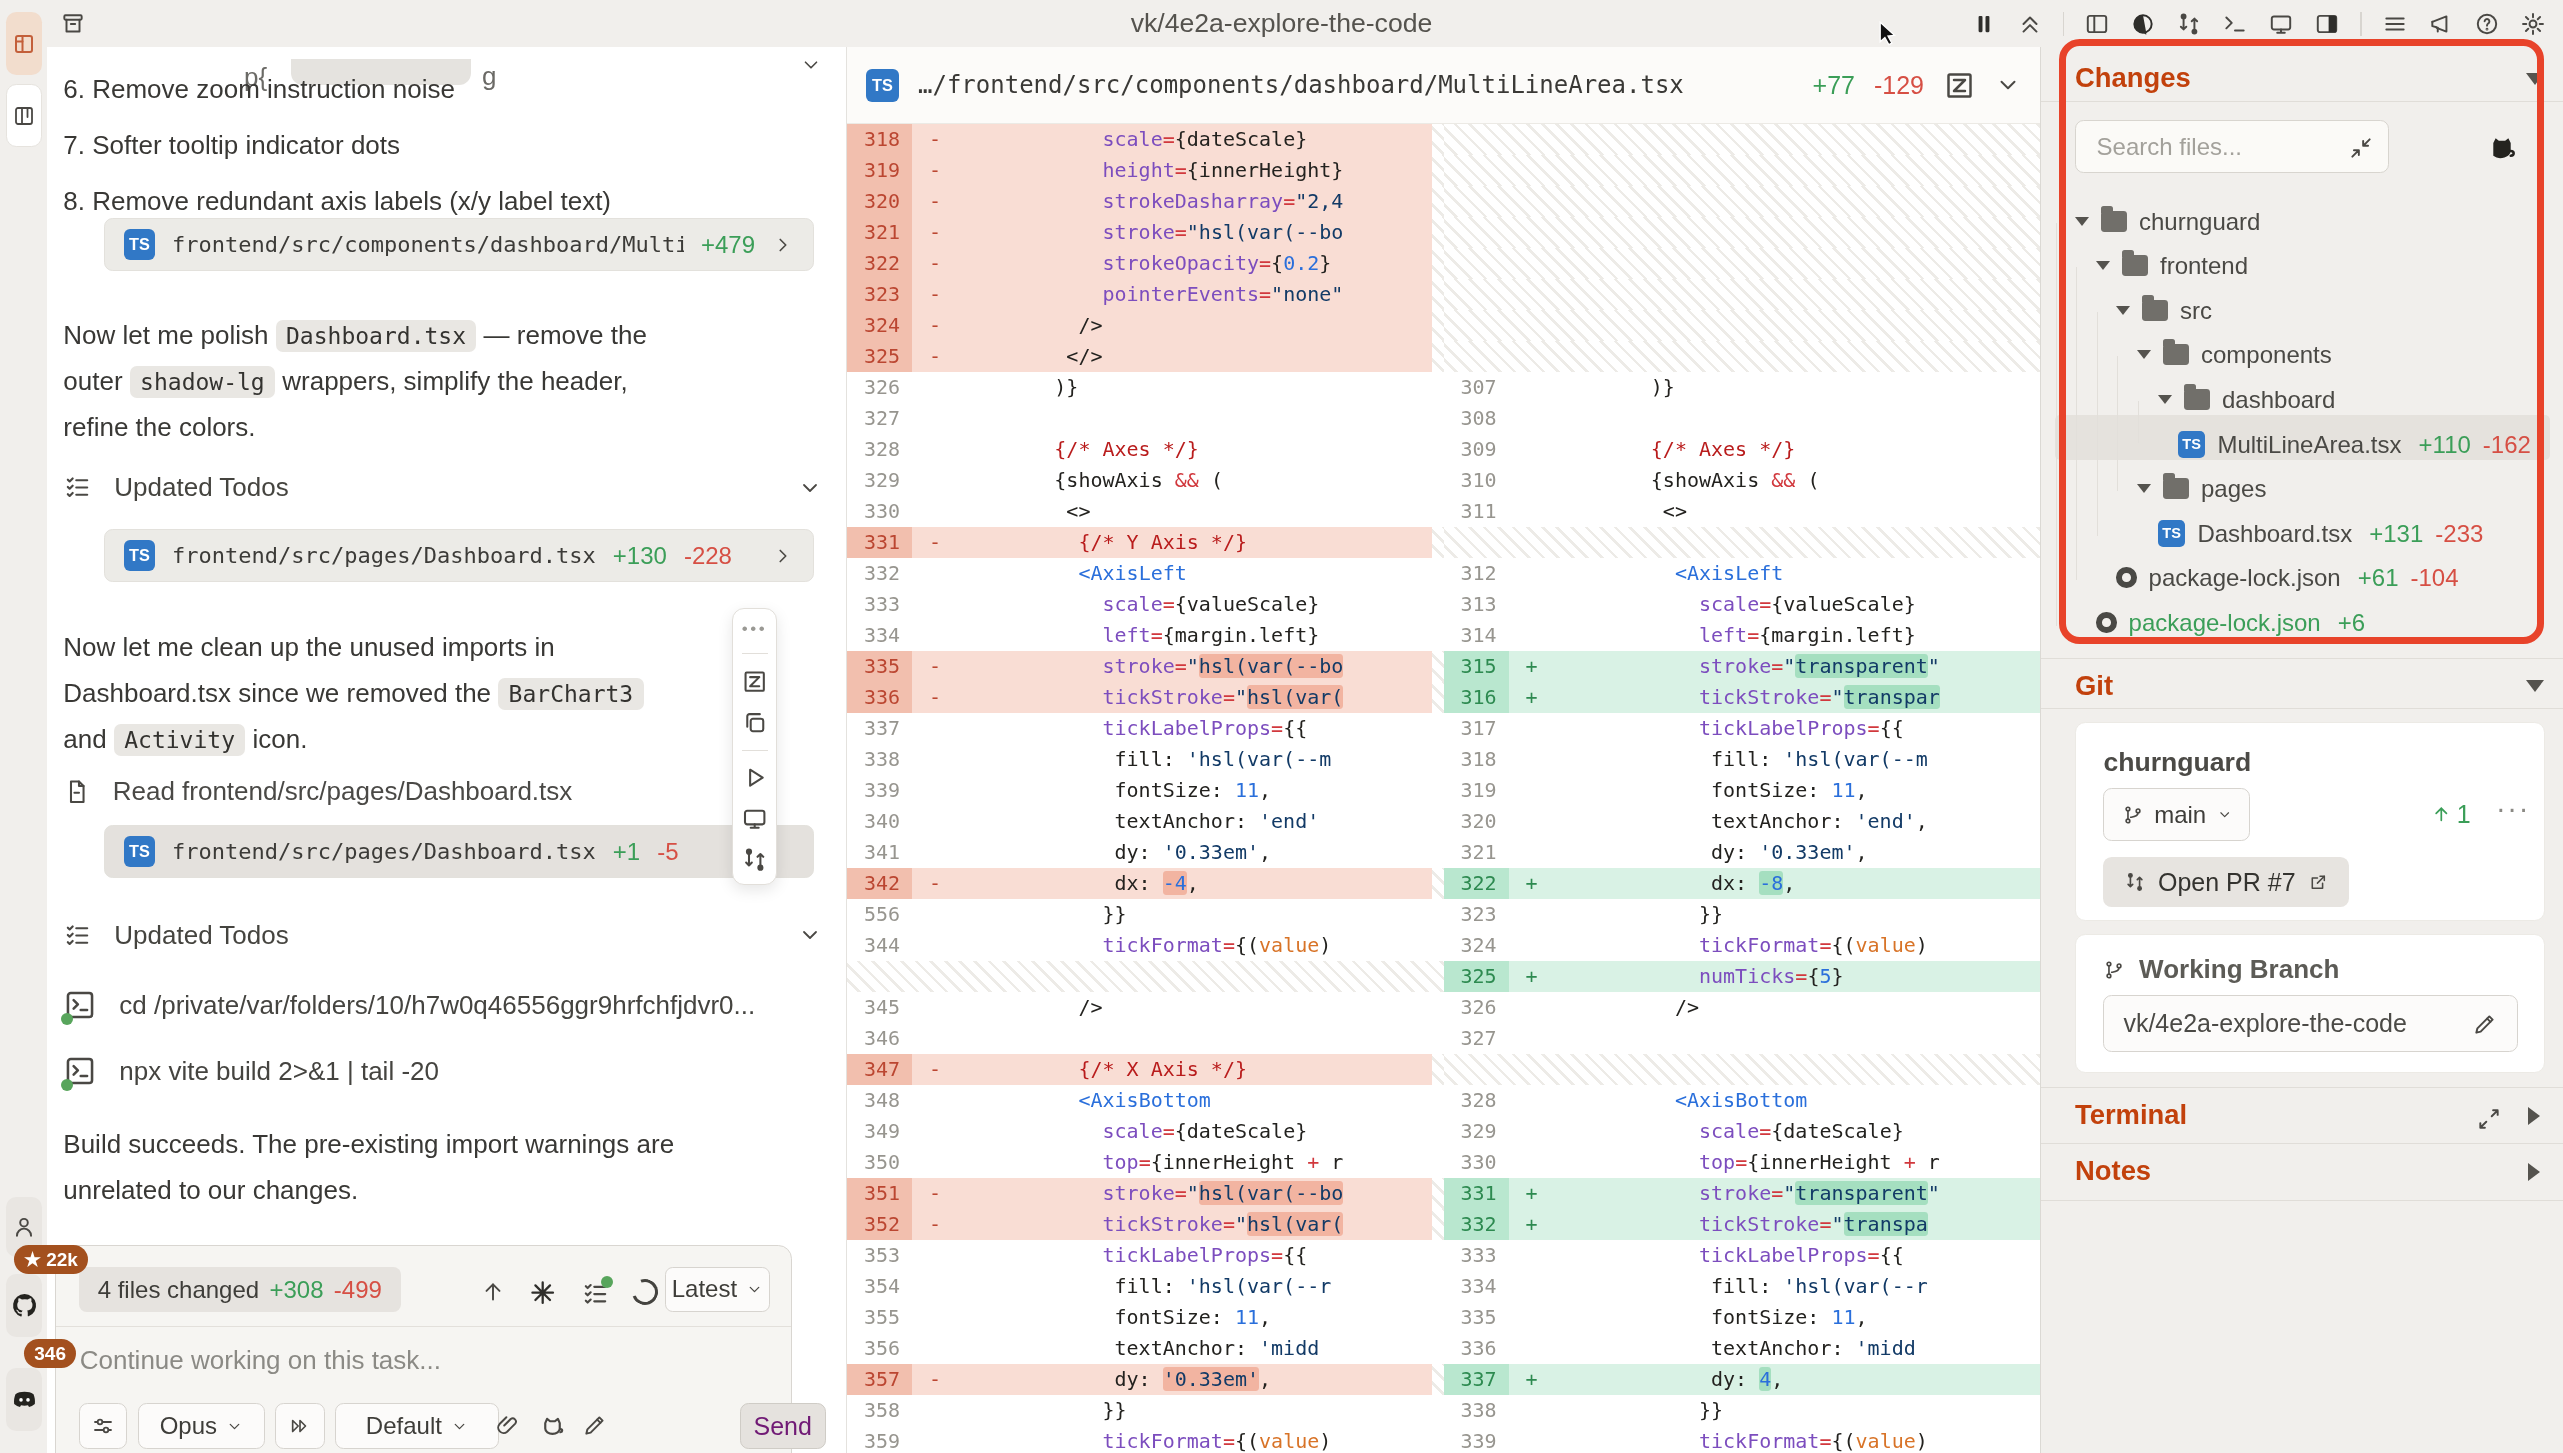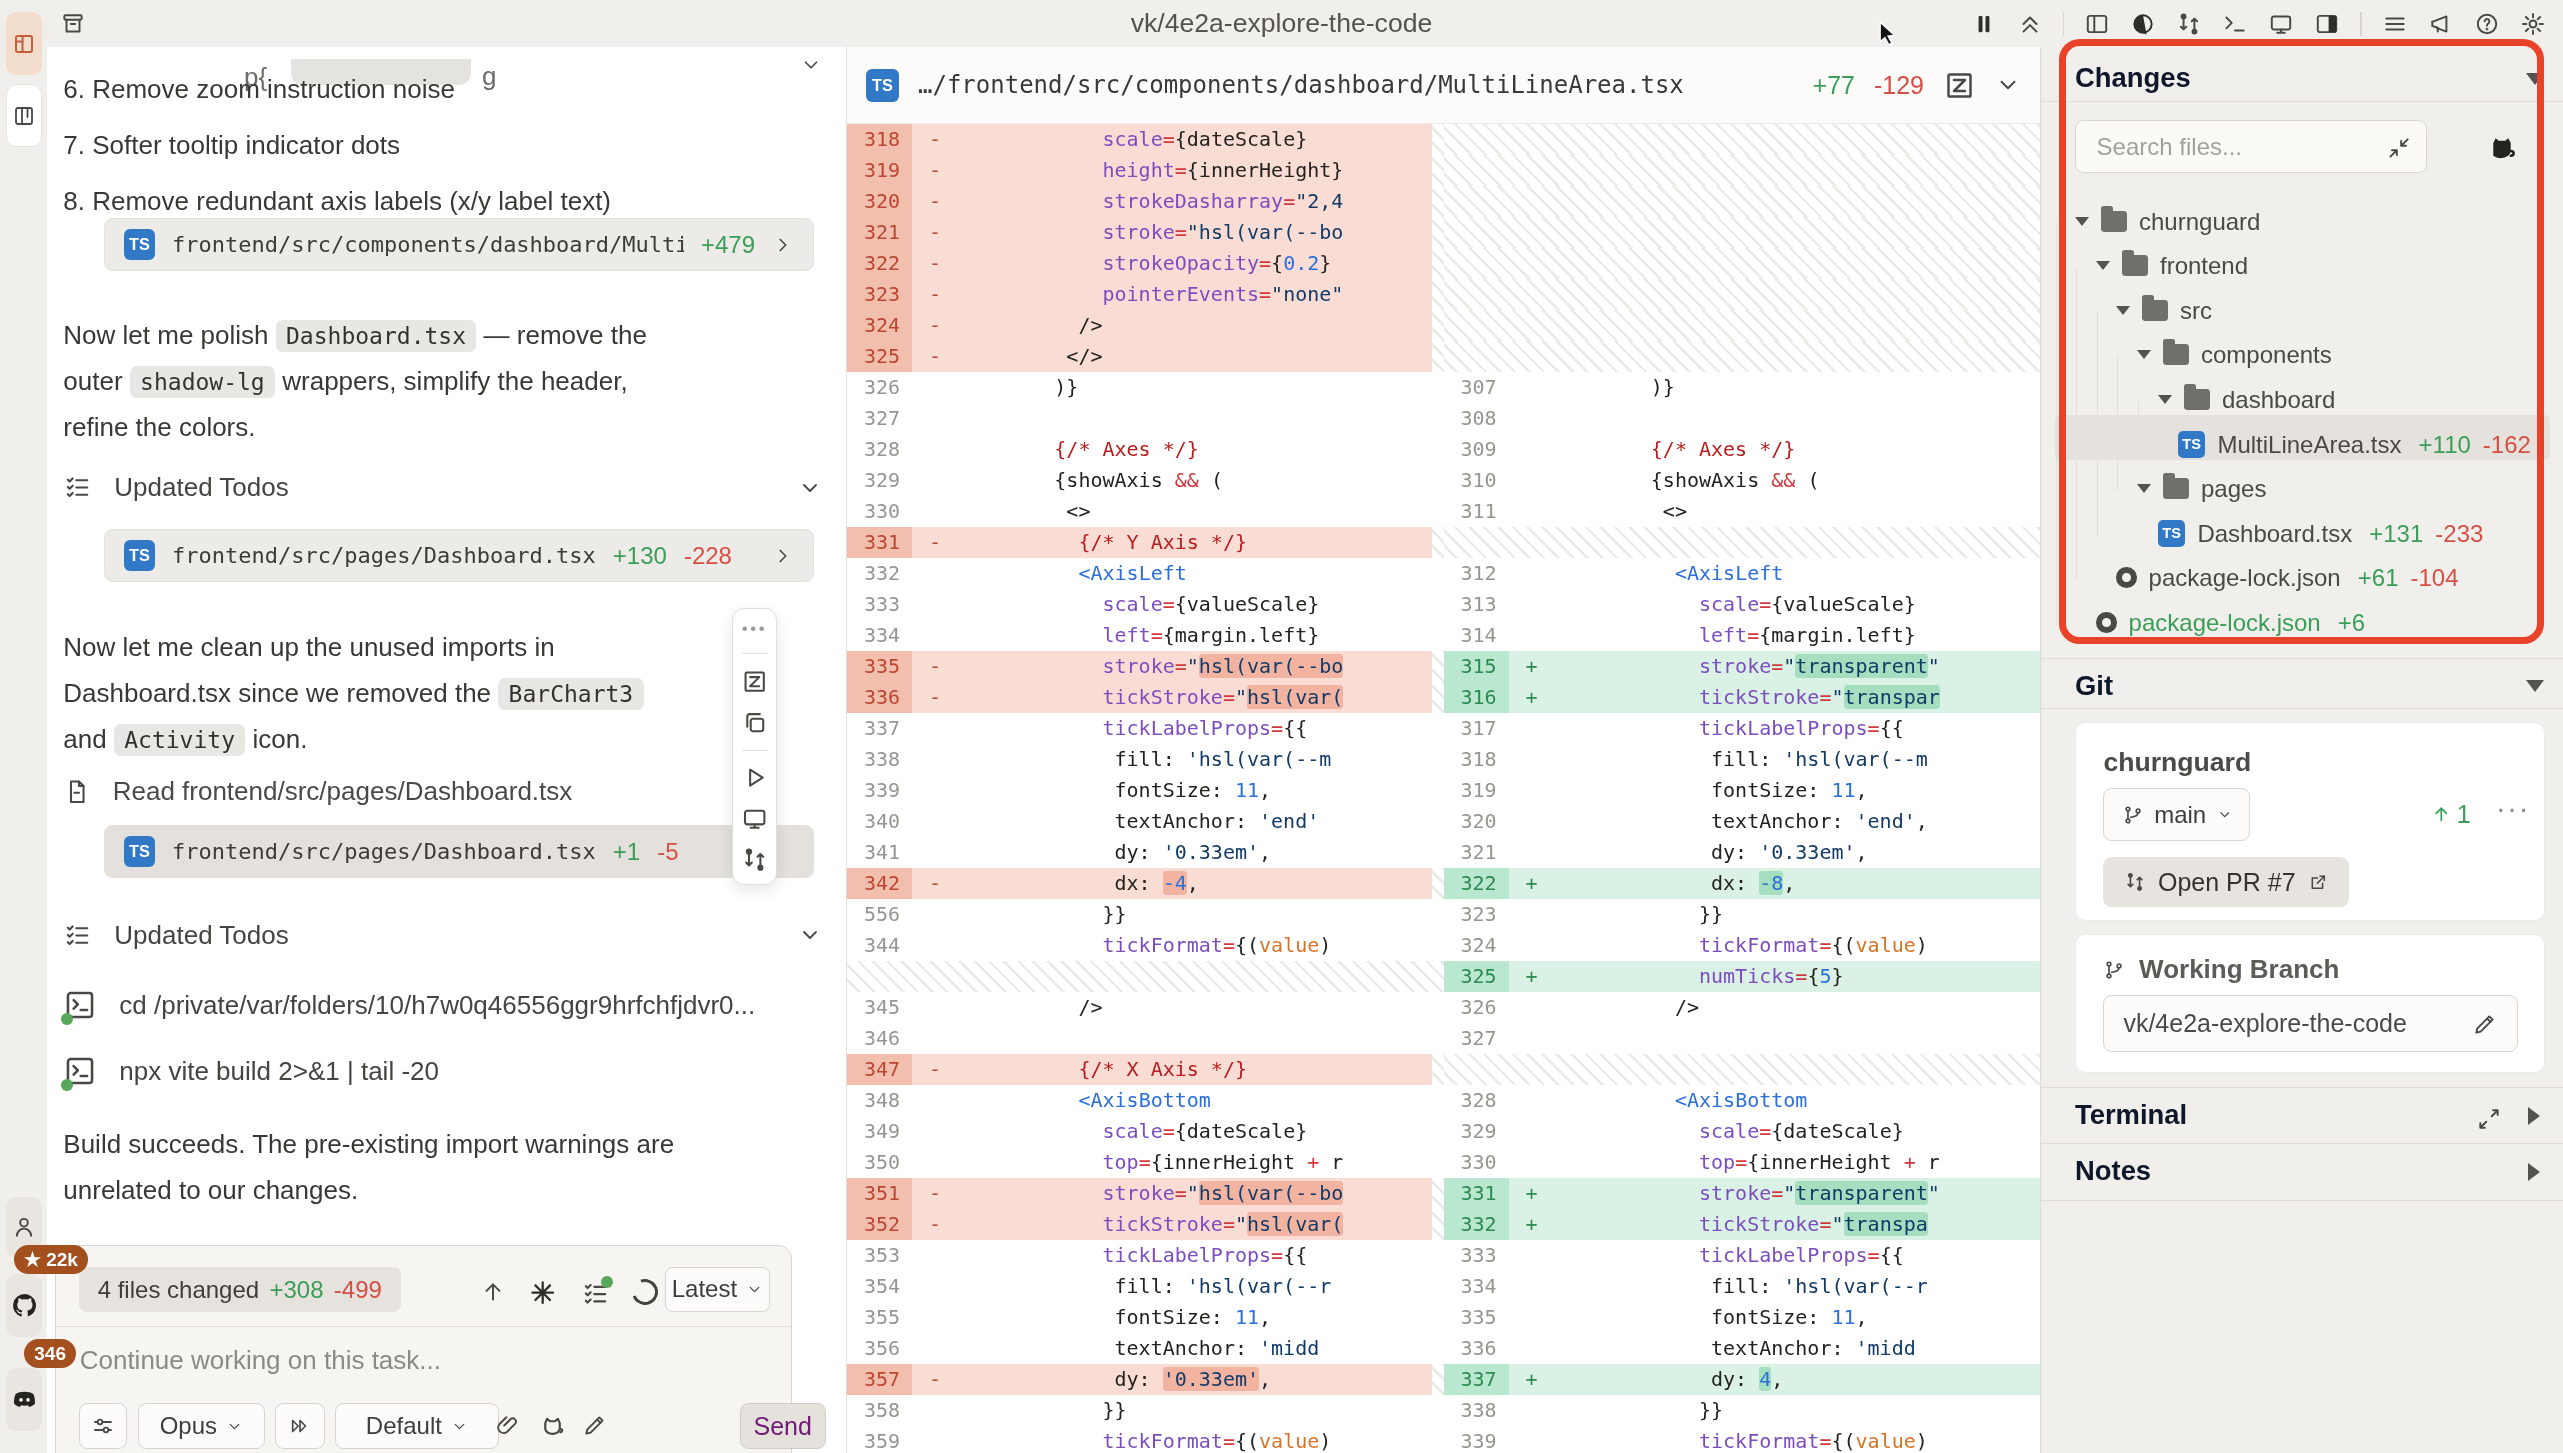--- a/index.html
+++ b/index.html
@@ -70,25 +70,25 @@
   .hatch, .drow.t-skip { background:repeating-linear-gradient(45deg,#ffffff,#ffffff 7.7px,#edebe7 7.7px,#edebe7 10.3px); }
   .col-l .drow.t-del::after { content:""; position:absolute; right:0; top:0; width:12px; height:100%; background:repeating-linear-gradient(45deg,#ffffff,#ffffff 7.7px,#edebe7 7.7px,#edebe7 10.3px); }
   .c-attr { color:#7c4dbe; } .c-eq { color:#d1383d; } .c-tag { color:#2a6fdb; }
   .c-str { color:#123a66; } .c-num { color:#2a6fdb; } .c-com { color:#b91c1c; }
   .c-op { color:#d1383d; } .c-val { color:#d87327; }
   .t-del .hl { background:#f2b4a1; border-radius:3.4px; }
   .t-add .hl { background:#a5dfc0; border-radius:3.4px; }
 
   
   #sidebar { left:2040px; top:47px; width:523px; height:1407px; background:#f1efec; border-left:0.9px solid #dbd9d4; }
-  .sb-h { position:absolute; left:34px; font-size:27.4px; font-weight:600; color:#0f172a; }
+  .sb-h { position:absolute; left:34px; font-size:27.4px; font-weight:600; color:#c2410c; }
   .sb-div { position:absolute; left:0; width:523px; height:0.9px; background:#e0ddd8; }
   .tri-down { width:0; height:0; border-left:9.4px solid transparent; border-right:9.4px solid transparent; border-top:12px solid #55534e; }
   .tri-right { width:0; height:0; border-top:9.4px solid transparent; border-bottom:9.4px solid transparent; border-left:12px solid #55534e; }
-  #search-box { position:absolute; left:34px; top:73px; width:352px; height:53px; background:#fbfaf7; border:0.9px solid #d8d5cf; border-radius:8.6px;padding-left:8px; }
+  #search-box { position:absolute; left:34px; top:73px; width:314px; height:53px; background:#fbfaf7; border:0.9px solid #d8d5cf; border-radius:8.6px;padding-left:8px; }
   #search-input { position:absolute; left:20.6px; top:0; width:291px; height:51px; border:none; outline:none; background:transparent; font-family:"Liberation Sans",sans-serif; font-size:24px; color:#4b4a46; }
   #search-input::placeholder { color:#a3a19b; }
   .tree-row { position:absolute; height:45px; display:flex; align-items:center; font-size:24px; color:#4a4945; gap:12px; white-space:nowrap; }
   .tree-sel { position:absolute; left:13.7px; top:368px; width:495px; height:45px; background:#e5e2dd; border-radius:5.1px; }
   .guide { position:absolute; width:0.9px; background:#e2dfda; }
   .folder { width:26px; height:20.6px; background:#716f6a; border-radius:3.4px; position:relative; flex:none; }
   .folder::before { content:""; position:absolute; left:0; top:-5.1px; width:12px; height:6.9px; background:#716f6a; border-radius:2.6px 2.6px 0 0; }
   .caret { width:0; height:0; border-left:7.7px solid transparent; border-right:7.7px solid transparent; border-top:9.4px solid #55534e; flex:none; }
   .ts-sm { width:27.4px; height:27.4px; border-radius:5.1px; background:#3178c6; color:#fff; font-size:14.6px; font-weight:bold; display:flex; align-items:center; justify-content:center; flex:none; }
   .npm-ic { width:20.6px; height:20.6px; border-radius:50%; border:6px solid #4a4945; flex:none; }

